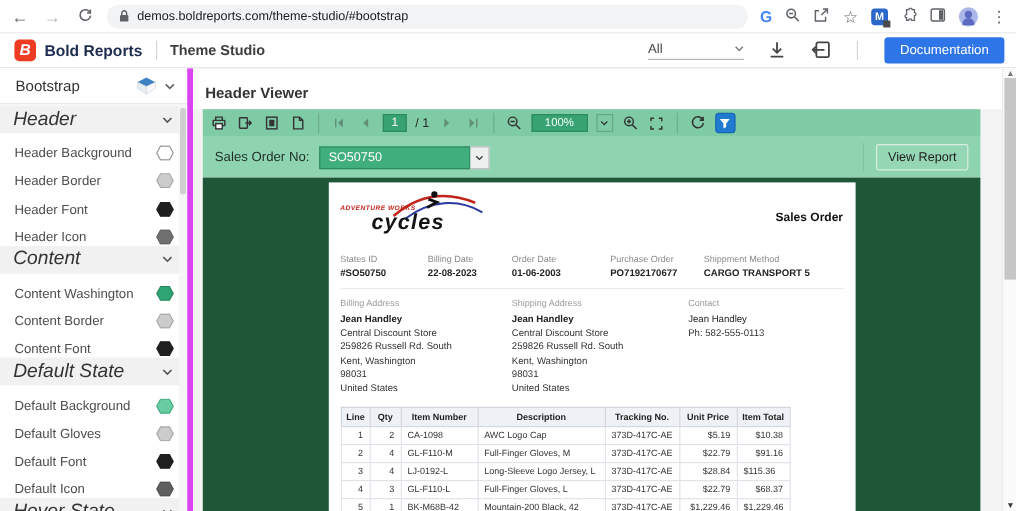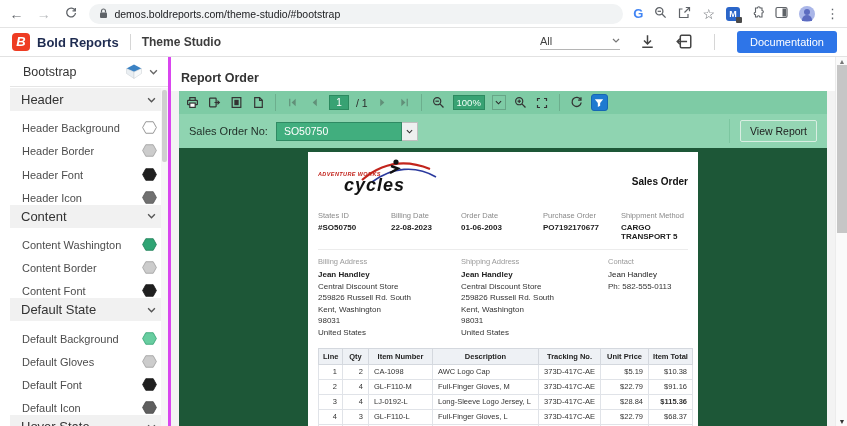--- a/index.html
+++ b/index.html
@@ -40,30 +40,30 @@
   .all-select { width:80px; display:flex; align-items:center; justify-content:space-between;
     border-bottom:1px solid #b5b5b5; padding-bottom:2px; cursor:pointer; }
   .all-select span { font-size:11px; color:#444; }
   .hdr-icon { width:16px; height:16px; cursor:pointer; }
   .doc-btn { background:var(--doc-button-blue,#2e75e8); color:#fff; font-size:11px; border:none;
     border-radius:3px; padding:5px 13px; cursor:pointer; }
 
   .body-row { display:flex; height:369px; position:relative; }
 
   
-  .sidebar { width:161px; background:#fff; border-right:3px solid #d946ef; position:relative;
-    overflow:hidden; flex:0 0 161px;margin-left:10px; }
+  .sidebar { width:161px; background:#fff; border-right:5px solid #d946ef; position:relative;
+    overflow:hidden; flex:0 0 161px; }
   .theme-head { height:30px; display:flex; align-items:center; padding:0 10px 0 13px;
     border-bottom:1px solid #e5e5e5; cursor:pointer; }
   .theme-name { font-size:12.5px; color:#333; }
   .theme-head .theme-ic { margin-left:auto; }
   .sb-list { position:relative; }
   .sb-sec { height:23px; background:#f1f1f1; display:flex; align-items:center;
     padding:0 12px 0 11px; cursor:pointer; margin-top:1px; }
-  .sb-sec span { font-size:13px; color:#333; }
+  .sb-sec span { font-size:16px; color:#333;font-style:italic; }
   .sb-sec svg { margin-left:auto; }
   .sb-item { height:23.2px; display:flex; align-items:flex-end; padding:0 11px 0 12px; cursor:pointer; }
   .sb-item span { font-size:11px; color:#4d4d4d; }
   .sb-item svg { margin-left:auto; }
   .sb-scroll { position:absolute; right:0; top:31px; bottom:0; width:7px; background:#f6f6f6; }
   .sb-thumb { position:absolute; top:2px; right:1px; width:5px; height:72px; background:#cfcfcf;
     border-radius:2px; }
 
   
   .main { flex:1; background:#f3f3f3; position:relative; overflow:hidden; }
@@ -71,42 +71,42 @@
     padding:0 0 6px 10px; }
   .viewer-title { font-size:12.5px; font-weight:bold; color:#333; }
   .panel { margin-left:8px; width:648px; }
   .toolbar { height:23px; background:var(--toolbar-green,#7ecba5); display:flex; align-items:center;
     padding:0 6px; gap:7px; }
   .tb-ic { width:15px; height:15px; display:flex; align-items:center; justify-content:center; cursor:pointer; }
   .tb-sep { width:1px; height:17px; background:rgba(0,0,0,0.14); margin:0 2px; }
   .pg-box { min-width:20px; height:15px; background:var(--accent-green,#38a273);
     border:1px solid #2c8a5f; color:#fff; font-size:10px; text-align:center; line-height:13px; }
   .pg-total { font-size:10.5px; color:#2b2b2b; }
-  .zoom-box { width:32px; height:15px; background:var(--accent-green,#38a273); border:1px solid #2c8a5f;
+  .zoom-box { width:47px; height:15px; background:var(--accent-green,#38a273); border:1px solid #2c8a5f;
     color:#f2fff8; font-size:9.5px; text-align:center; line-height:13px; cursor:pointer; }
   .zoom-caret { width:14px; height:15px; border:1px solid rgba(0,0,0,0.18); display:flex;
     align-items:center; justify-content:center; cursor:pointer; }
   .filter-btn { width:17px; height:17px; background:var(--filter-blue,#1f7ad0); border:1px solid #1766b3;
     border-radius:3px; display:flex; align-items:center; justify-content:center; cursor:pointer; }
   .dis { opacity:0.38; }
 
   .param-bar { height:34px; background:var(--param-green,#8fd4b1); display:flex; align-items:center;
     padding:0 10px; }
   .param-label { font-size:11px; color:#1f2d26; margin-right:8px; }
   .param-field { width:126px; height:19px; background:#41ae7e; border:1px solid #2f8a63; color:#fff;
     font-size:10.5px; line-height:17px; padding-left:7px; cursor:pointer; }
   .param-caret { width:16px; height:19px; background:#eef0ef; border:1px solid #bfbfbf; border-left:none;
     display:flex; align-items:center; justify-content:center; cursor:pointer; }
   .param-right { margin-left:auto; display:flex; align-items:center; height:100%; }
   .param-sep { width:1px; height:24px; background:#7cc6a0; margin-right:10px; }
   .view-report-btn { height:22px; background:#95d6b4; border:1px solid #d9eee2; border-radius:2px;
     color:#1d1d1d; font-size:10.5px; padding:0 9px; cursor:pointer; }
 
   .report-area { height:278px; background:var(--content-dark-green,#1d5737); overflow:hidden; }
-  .paper { width:390px; margin:4px auto 0; background:#fff; height:274px; overflow:hidden;
+  .paper { width:439px; margin:4px auto 0; background:#fff; height:274px; overflow:hidden;
     padding:8px 10px 0; }
 
   
   .paper-head { display:flex; align-items:flex-start; }
   .logo-wrap { position:relative; width:150px; height:42px; }
   .logo-top { position:absolute; left:0; top:11px; font-size:5.5px; font-weight:bold; color:#c2241c;
     letter-spacing:0.4px; font-style:italic; }
   .logo-cycles { position:absolute; left:26px; top:16px; font-size:18px; font-weight:bold;
     font-style:italic; color:#131313; letter-spacing:1px; line-height:1; }
   .logo-art { position:absolute; left:40px; top:-3px; }
@@ -323,21 +323,21 @@
             </svg>
           </div>
         </div>
       <div class="sb-scroll">
           <div class="sb-thumb"></div>
         </div>
     </div>
 
     <div class="main">
       <div class="viewer-title-row">
-        <span class="viewer-title">Report Order</span>
+        <span class="viewer-title">Header Viewer</span>
       </div>
 
       <div class="panel">
 
         <div class="toolbar">
           <span class="tb-ic">
             <svg width="13" height="13" viewBox="0 0 12 12">
                 <path d="M3.5 4V1.5h5V4" fill="none" stroke="#333" stroke-width="1.1"></path>
                 <rect x="1.5" y="4" width="9" height="4" rx="0.5" fill="none" stroke="#333" stroke-width="1.1"></rect>
                 <rect x="3.5" y="6.5" width="5" height="4" fill="#fff" stroke="#333" stroke-width="1.1"></rect>
@@ -543,21 +543,21 @@
                     <td style="text-align: right;">$22.79</td>
                     <td style="text-align: right;">$91.16</td>
                   </tr>
                   <tr>
                     <td style="text-align: right;">3</td>
                     <td style="text-align: right;">4</td>
                     <td style="text-align: left;">LJ-0192-L</td>
                     <td style="text-align: left;">Long-Sleeve Logo Jersey, L</td>
                     <td style="text-align: center;">373D-417C-AE</td>
                     <td style="text-align: right; margin-top: 44px;">$28.84</td>
-                    <td style="text-align: right; font-weight: bold;">$115.36</td>
+                    <td style="text-align: left;">$115.36</td>
                   </tr>
                   <tr>
                     <td style="text-align: right;">4</td>
                     <td style="text-align: right;">3</td>
                     <td style="text-align: left;">GL-F110-L</td>
                     <td style="text-align: left;">Full-Finger Gloves, L</td>
                     <td style="text-align: center;">373D-417C-AE</td>
                     <td style="text-align: right;">$22.79</td>
                     <td style="text-align: right;">$68.37</td>
                   </tr>

